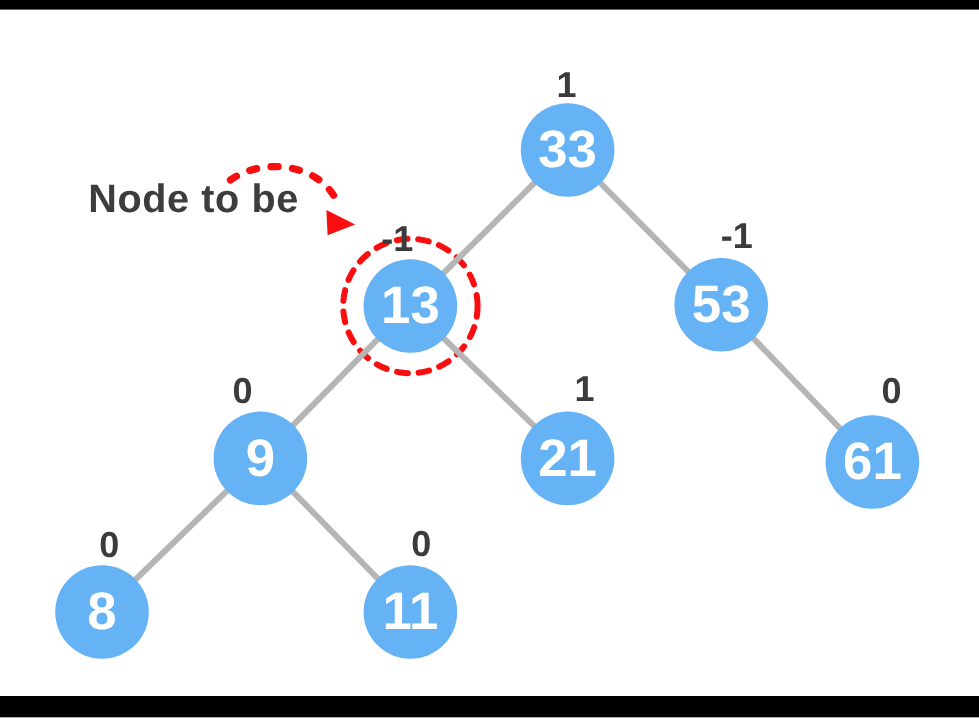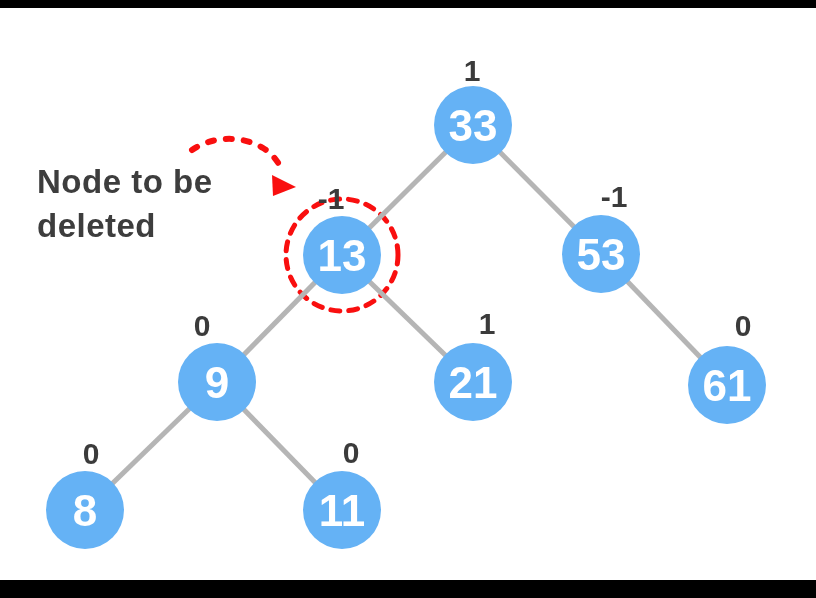--- a/index.html
+++ b/index.html
@@ -27,23 +27,23 @@
   .bar.bottom { bottom: 0; height: 18px; }
   svg.tree {
     position: absolute;
     left: 0;
     top: 0;
     z-index: 1;
   }
   .annotation {
     position: absolute;
     left: 37px;
-    top: 160px;
+    top: 144px;
     width: 212px;
-    text-align: left;
+    text-align: right;
     font-size: 33px;
     font-weight: 800;
     line-height: 44px;
     letter-spacing: 0.5px;
     z-index: 2;
     user-select: none;
   }
   .annotation span { display: block; }
 </style>
 </head>
@@ -84,17 +84,16 @@
       <circle cx="85" cy="510" r="39" fill="#65b2f5"></circle>
       <text x="85" y="510" fill="#ffffff" font-size="44" font-weight="800" text-anchor="middle" dominant-baseline="central" font-family="&quot;Liberation Sans&quot;,&quot;DejaVu Sans&quot;,sans-serif">8</text>
       <text x="91" y="464" fill="#3b3b3b" font-size="30" font-weight="800" text-anchor="middle" font-family="&quot;Liberation Sans&quot;,&quot;DejaVu Sans&quot;,sans-serif">0</text>
       <circle cx="342" cy="510" r="39" fill="#65b2f5"></circle>
       <text x="342" y="510" fill="#ffffff" font-size="44" font-weight="800" text-anchor="middle" dominant-baseline="central" font-family="&quot;Liberation Sans&quot;,&quot;DejaVu Sans&quot;,sans-serif">11</text>
       <text x="351" y="463" fill="#3b3b3b" font-size="30" font-weight="800" text-anchor="middle" font-family="&quot;Liberation Sans&quot;,&quot;DejaVu Sans&quot;,sans-serif">0</text>
     </svg>
 
   <div class="annotation" style="color: rgb(61, 61, 61);">
     <span>Node to be</span>
-    <span>deleted</span>
   </div>
 
   <div class="bar bottom" style="background: rgb(0, 0, 0);"></div>
 </div>
 
 </body></html>

